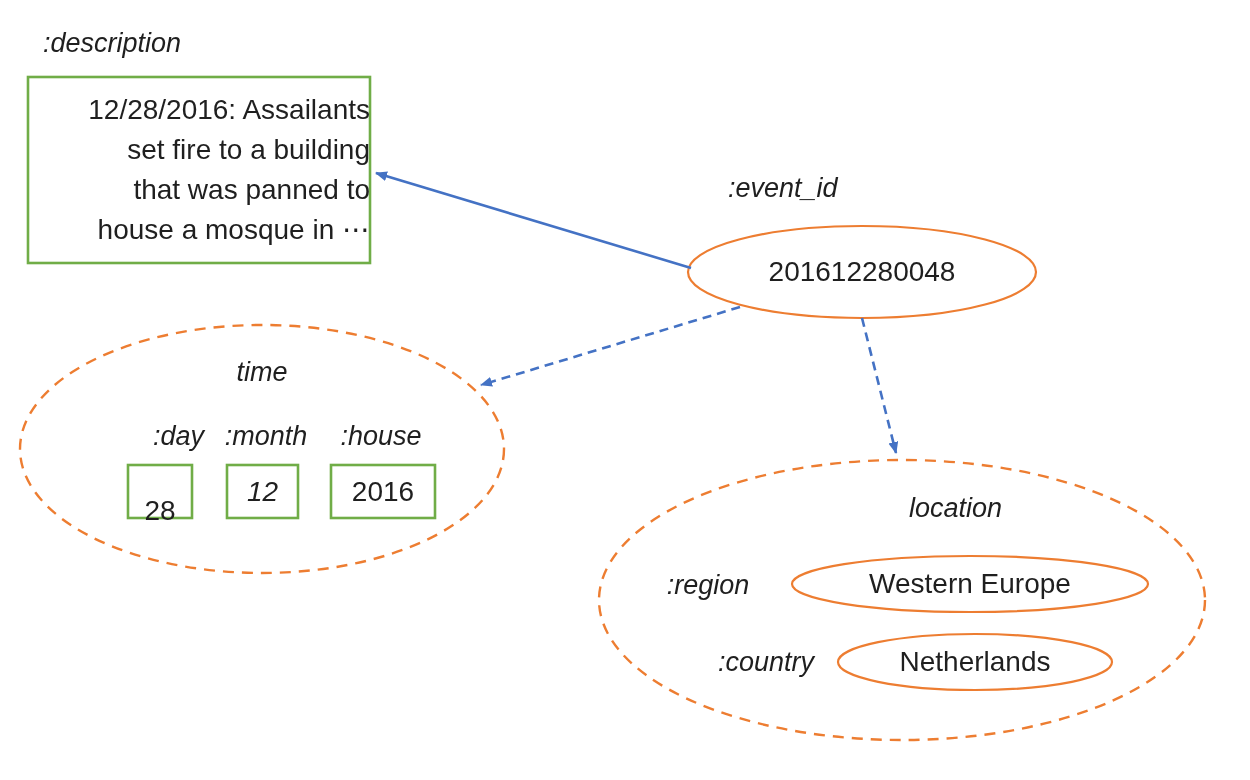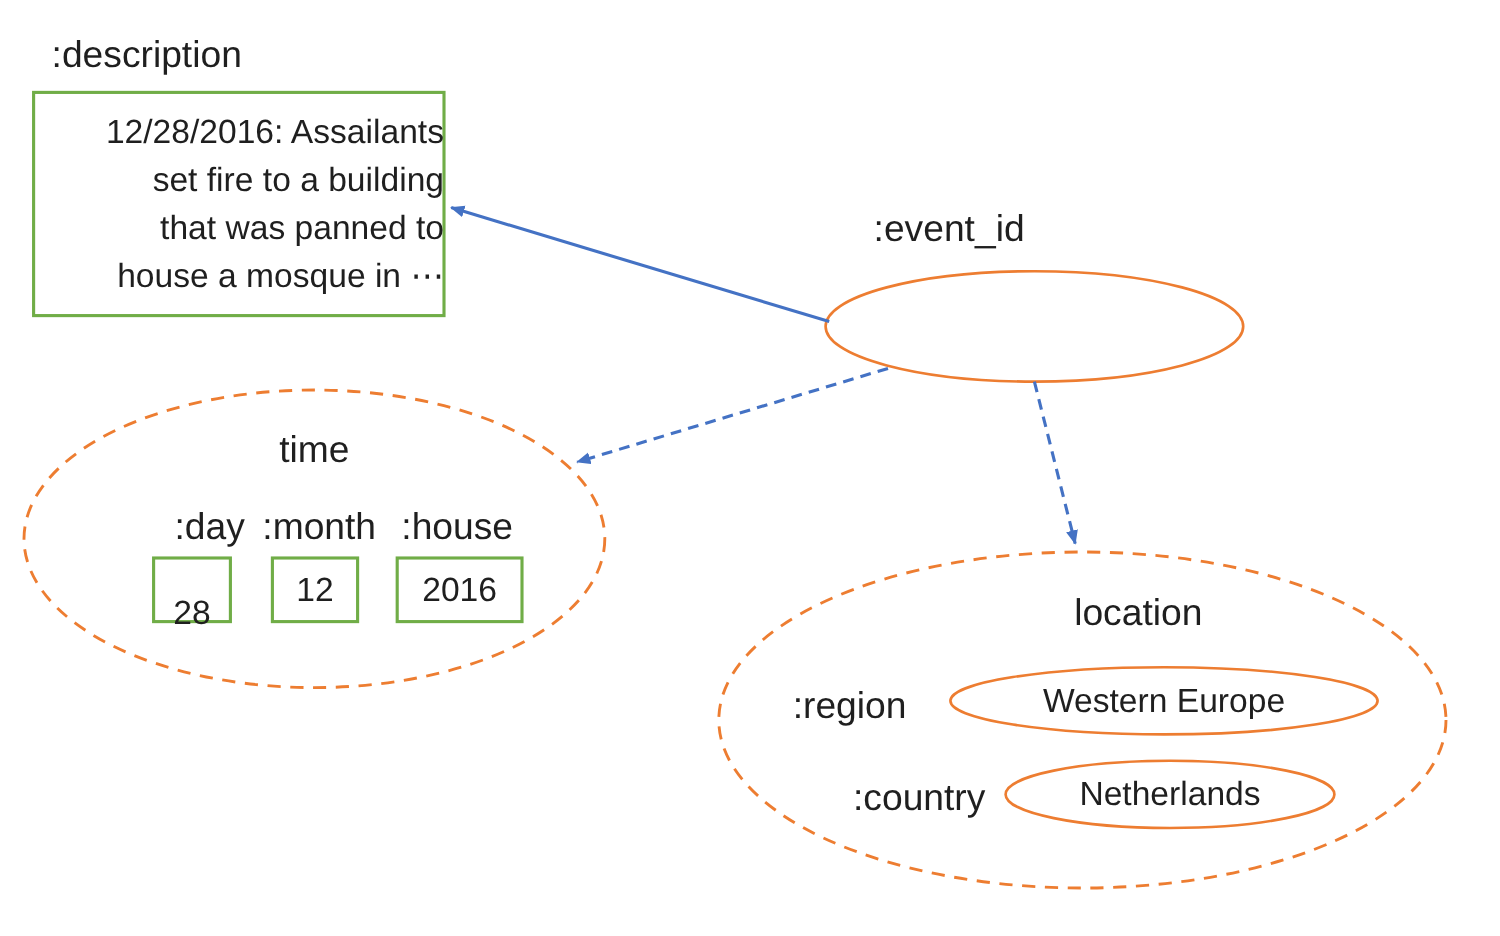--- a/index.html
+++ b/index.html
@@ -28,23 +28,24 @@
     width:1250px;height:780px;
   }
   .stroke-orange{stroke:var(--orange);fill:none;stroke-width:2.2;}
   .stroke-orange-dashed{stroke:var(--orange);fill:none;stroke-width:2.4;stroke-dasharray:11 8;}
   .stroke-green{stroke:var(--green);fill:none;stroke-width:2.6;}
   .stroke-blue{stroke:var(--blue);fill:none;stroke-width:2.6;}
   .dash-blue{stroke-dasharray:9 6;}
   .arrowhead{fill:var(--blue);}
   .lbl{
     position:absolute;
-    font-size:31px;
+    font-size:27px;
     white-space:nowrap;
     color:var(--text);
+    font-style:italic;
   }
   .lbl.centered{text-align:center;}
   .val{
     position:absolute;
     display:flex;
     align-items:center;
     justify-content:center;
     font-size:28px;
     color:var(--text);
     text-align:center;
@@ -97,27 +98,28 @@
 
   <div class="lbl" style="left:43px;top:28px;">:description</div>
   <div class="desc-text">
     <span>12/28/2016: Assailants</span>
     <span>set fire to a building</span>
     <span>that was panned to</span>
     <span>house a mosque in ⋯</span>
   </div>
 
   <div class="lbl" style="left:728px;top:173px;">:event_id</div>
+  <div class="val" style="left:688px;top:226px;width:348px;height:92px;">201612280048</div>
 
   <div class="lbl centered" style="left:162px;top:357px;width:200px;">time</div>
   <div class="lbl centered" style="left:104px;top:421px;width:100px;text-align:right;">:day</div>
   <div class="lbl centered" style="left:216px;top:421px;width:100px;">:month</div>
   <div class="lbl centered" style="left:331px;top:421px;width:100px;">:house</div>
   <div class="val" style="left:128px;top:440px;width:64px;height:53px;margin-top:44px;">28</div>
-  <div class="val" style="left:227px;top:465px;width:71px;height:53px;">12</div>
+  <div class="val" style="left:227px;top:465px;width:71px;height:53px;font-style:italic;">12</div>
   <div class="val" style="left:331px;top:465px;width:104px;height:53px;">2016</div>
 
   <div class="lbl centered" style="left:802px;top:493px;width:200px;text-align:right;">location</div>
   <div class="lbl centered" style="left:633px;top:570px;width:150px;">:region</div>
   <div class="val" style="left:792px;top:556px;width:356px;height:56px;">Western Europe</div>
   <div class="lbl centered" style="left:691px;top:647px;width:150px;">:country</div>
   <div class="val" style="left:838px;top:634px;width:274px;height:56px;">Netherlands</div>
 
 </div>
 

